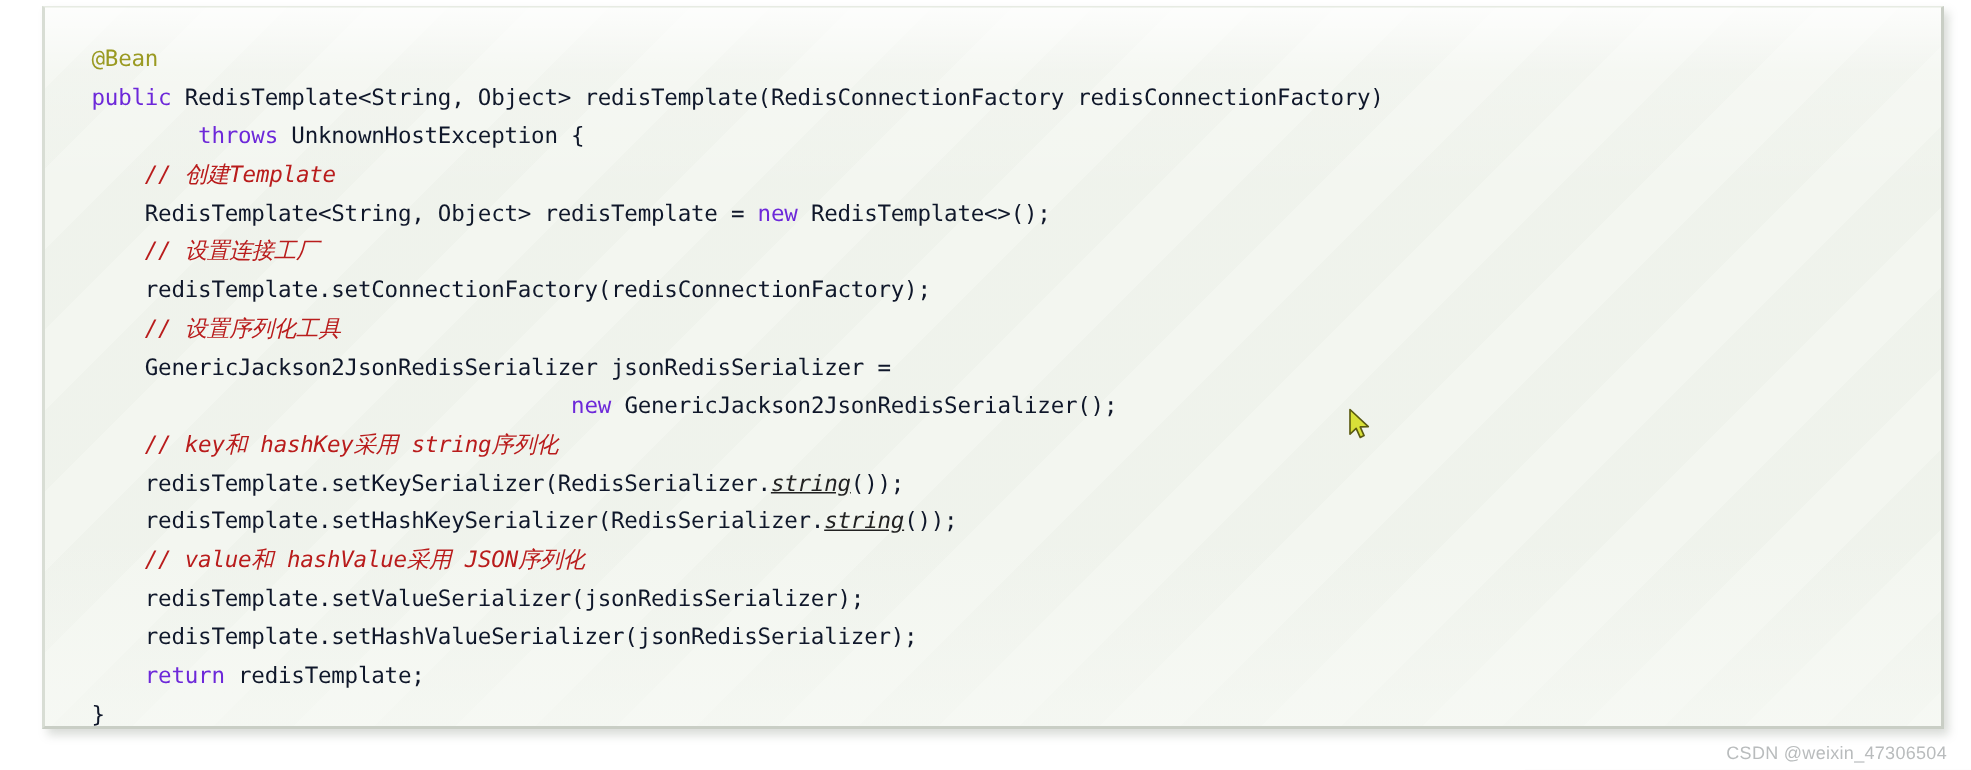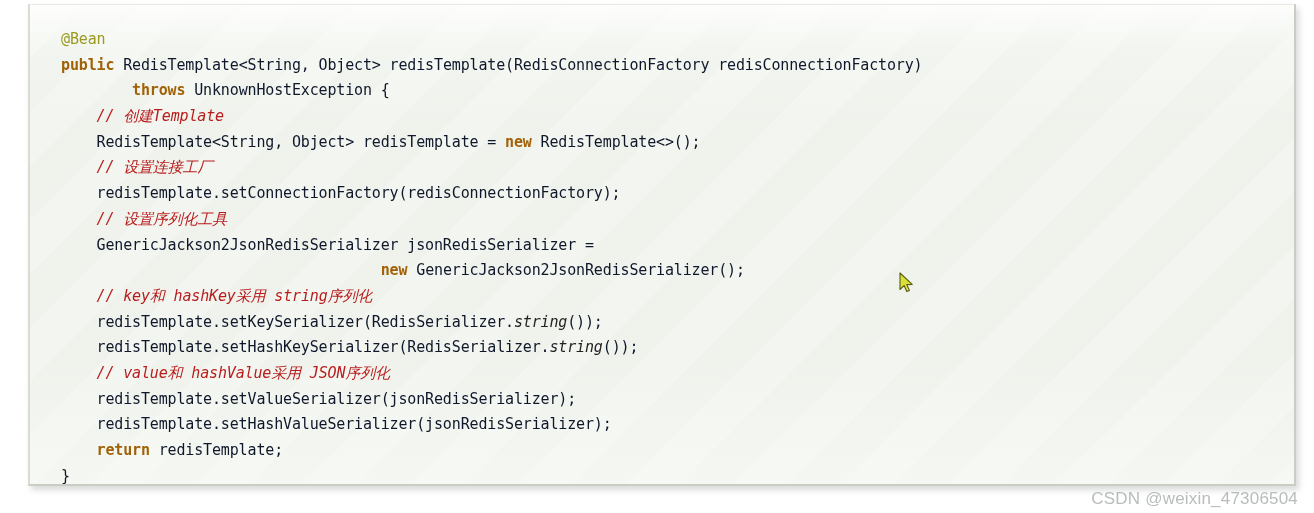--- a/index.html
+++ b/index.html
@@ -74,43 +74,43 @@
     font-family: "DejaVu Sans Mono", monospace;
     font-size: 15px;
     line-height: 25.7px;
     letter-spacing: -0.15px;
     color: #222222;
     white-space: pre;
     z-index: 2;
   }
   .ln { display: block; height: 25.7px; }
 
-  .kw   { color: #a16207; font-weight: bold; }
+  .kw   { color: #6d28d9; font-weight: normal; }
   .ann  { color: #9a9a22; }
   .cmt  { color: #b91c1c; font-style: italic; }
-  .ital { font-style: italic; }
+  .ital { font-style: italic; text-decoration: underline; }
   .pl   { color: #0f172a; }
 
   
   #mouse-cursor {
     position: absolute;
     left: 899px;
     top: 272px;
     width: 16px;
     height: 22px;
     z-index: 5;
   }
 
   
   #watermark {
     position: absolute;
     right: 16px;
     bottom: 4px;
     font-family: "Liberation Sans", sans-serif;
-    font-size: 17px;
+    font-size: 12px;
     color: #b9bcbd;
     letter-spacing: .2px;
     white-space: nowrap;
     z-index: 6;
   }
 </style>
 </head>
 <body>
 
 <div id="page">

